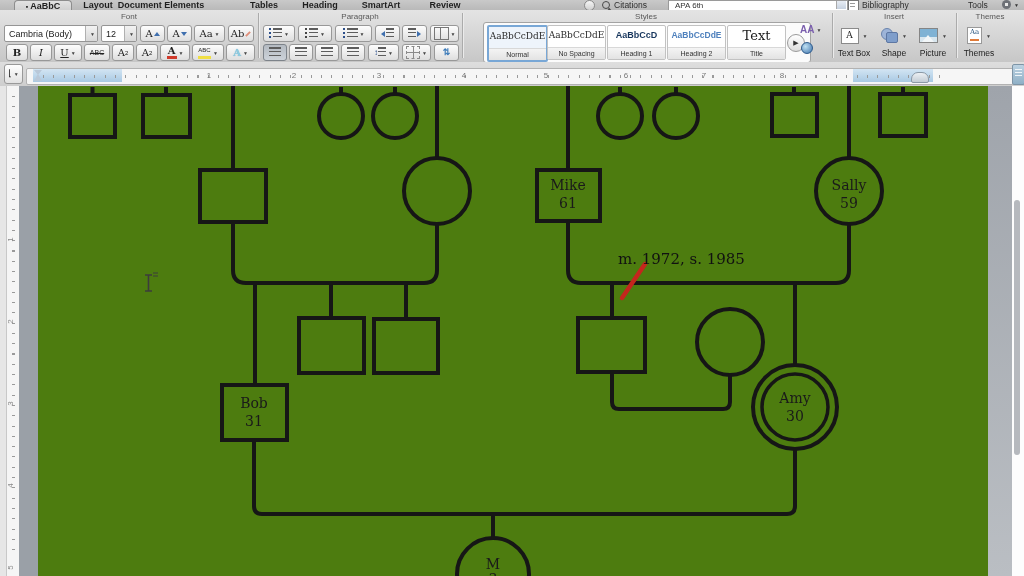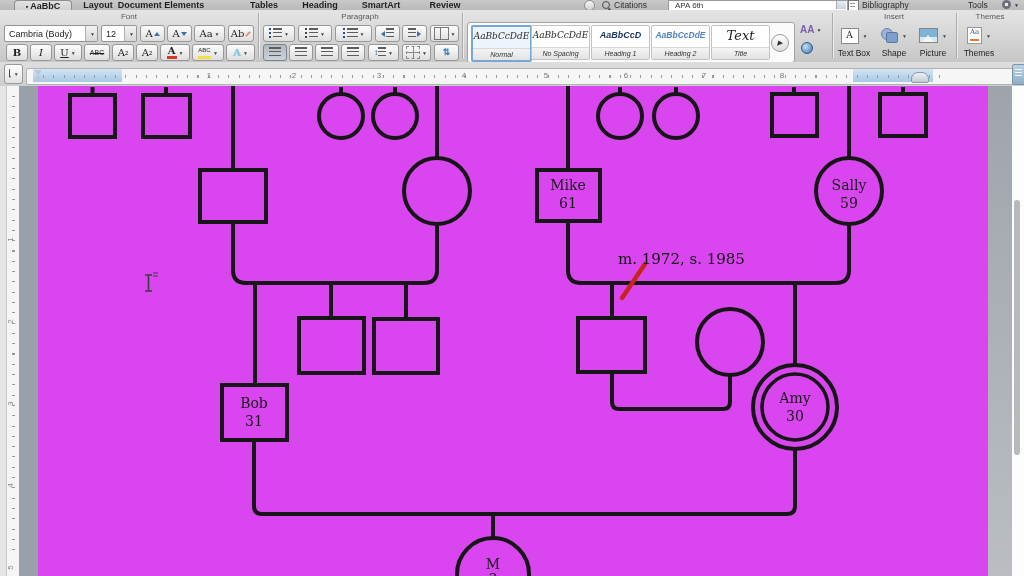--- a/index.html
+++ b/index.html
@@ -63,22 +63,22 @@
   .dots.gray{background:repeating-linear-gradient(to bottom,#444 0 2px,transparent 2px 3.8px);}
   .cols-ic{width:13px;height:11px;border:1px solid #777;
        background:linear-gradient(to right,transparent 5px,#777 5px,#777 6px,transparent 6px);}
   .grid-ic{width:12px;height:11px;border:1px dashed #8a8a8a;
        background:linear-gradient(#8a8a8a,#8a8a8a) center/12px 1px no-repeat,
                   linear-gradient(#8a8a8a,#8a8a8a) center/1px 11px no-repeat;}
   .updn{font-size:8px;color:#2c4f8a;line-height:8px;}
   .sortg{font-size:9px;color:#3a79b8;font-weight:bold;line-height:9px;}
 
   
-  .stylepanel{position:absolute;left:467px;top:12px;width:326px;height:39px;background:#fbfbfb;
-       border:1px solid #a3a3a3;border-radius:3px;font-style:italic;}
+  .stylepanel{position:absolute;left:483px;top:12px;width:326px;height:39px;background:#fbfbfb;
+       border:1px solid #a3a3a3;border-radius:3px;}
   .stylecard{position:absolute;top:2px;width:57px;height:33px;background:#fff;border:1px solid #c2c2c2;
        border-radius:2px;text-align:center;overflow:hidden;}
   .stylecard .sample{display:block;font-family:"DejaVu Serif",serif;font-size:9px;margin-top:4px;
        white-space:nowrap;color:#2b2b2b;}
   .stylecard .sname{position:absolute;left:0;right:0;bottom:0;font-size:7px;color:#333;height:11px;
        line-height:11px;background:linear-gradient(#f4f4f4,#e3e3e3);border-top:1px solid #d8d8d8;}
   .stylecard.sel{border:2px solid #78a7d6;background:#eef4fb;}
   .stylecard.h1 .sample{color:#17365d;font-weight:bold;font-family:"Liberation Sans",sans-serif;}
   .stylecard.h2 .sample{color:#4f81bd;font-weight:bold;font-family:"Liberation Sans",sans-serif;font-size:8.5px;}
   .stylecard.title .sample{font-size:13px;color:#1a1a1a;margin-top:2px;}
@@ -129,21 +129,21 @@
        background:repeating-linear-gradient(to bottom,#eef4f8 0 1px,transparent 1px 3px);}
 
   
   .vruler{position:absolute;left:6px;top:86px;width:13px;height:490px;background:#f5f5f5;
        border-left:1px solid #c8c8c8;border-right:1px solid #bbb;
        background-image:repeating-linear-gradient(to bottom,#9a9a9a 0 1px,transparent 1px 10.3px);
        background-size:3px 460px;background-position:5px 10px;background-repeat:no-repeat;}
   .vnum{position:absolute;left:1px;font-size:8px;color:#8a8a8a;transform:rotate(-90deg);}
   .lband{position:absolute;left:19px;top:86px;width:19px;height:490px;background:#9aa0a7;
        border-right:1px solid #70757c;}
-  .page{position:absolute;left:38px;top:86px;width:950px;height:490px;background:#d946ef;}
+  .page{position:absolute;left:38px;top:86px;width:950px;height:490px;background:#4d7c0f;}
   .rband{position:absolute;left:988px;top:86px;width:24px;height:490px;
        background:linear-gradient(#9fa4ab,#babec3);}
   .scolumn{position:absolute;left:1012px;top:86px;width:12px;height:490px;background:#fdfdfd;}
   .sthumb{position:absolute;left:2px;top:114px;width:6px;height:255px;border-radius:3px;background:#b6b9be;}
 </style>
 </head>
 <body>
 
 <div class="app">
 
@@ -163,20 +163,21 @@
     <span class="page-ic" style="left:848px;top:0;"></span>
     <span class="topstrip" style="left:862px;">Bibliography</span>
     <span class="topstrip" style="left:968px;">Tools</span>
     <span class="gear" style="left:1002px;top:0;"></span>
     <span class="topstrip ddsm" style="left:1014px;">▼</span>
   </div>
 
   <div class="ribbon">
     <div class="grplabel" style="left:0;width:258px;">Font</div>
     <div class="grplabel" style="left:258px;width:204px;">Paragraph</div>
+    <div class="grplabel" style="left:462px;width:368px;">Styles</div>
     <div class="grplabel" style="left:832px;width:124px;">Insert</div>
     <div class="grplabel" style="left:956px;width:68px;">Themes</div>
 
     <div class="sep" style="left:258px;"></div>
     <div class="sep" style="left:462px;"></div>
     <div class="sep" style="left:832px;"></div>
     <div class="sep" style="left:956px;"></div>
 
     <div class="combo" style="left:4px;top:15px;width:94px;">
       <span>Cambria (Body)</span>

